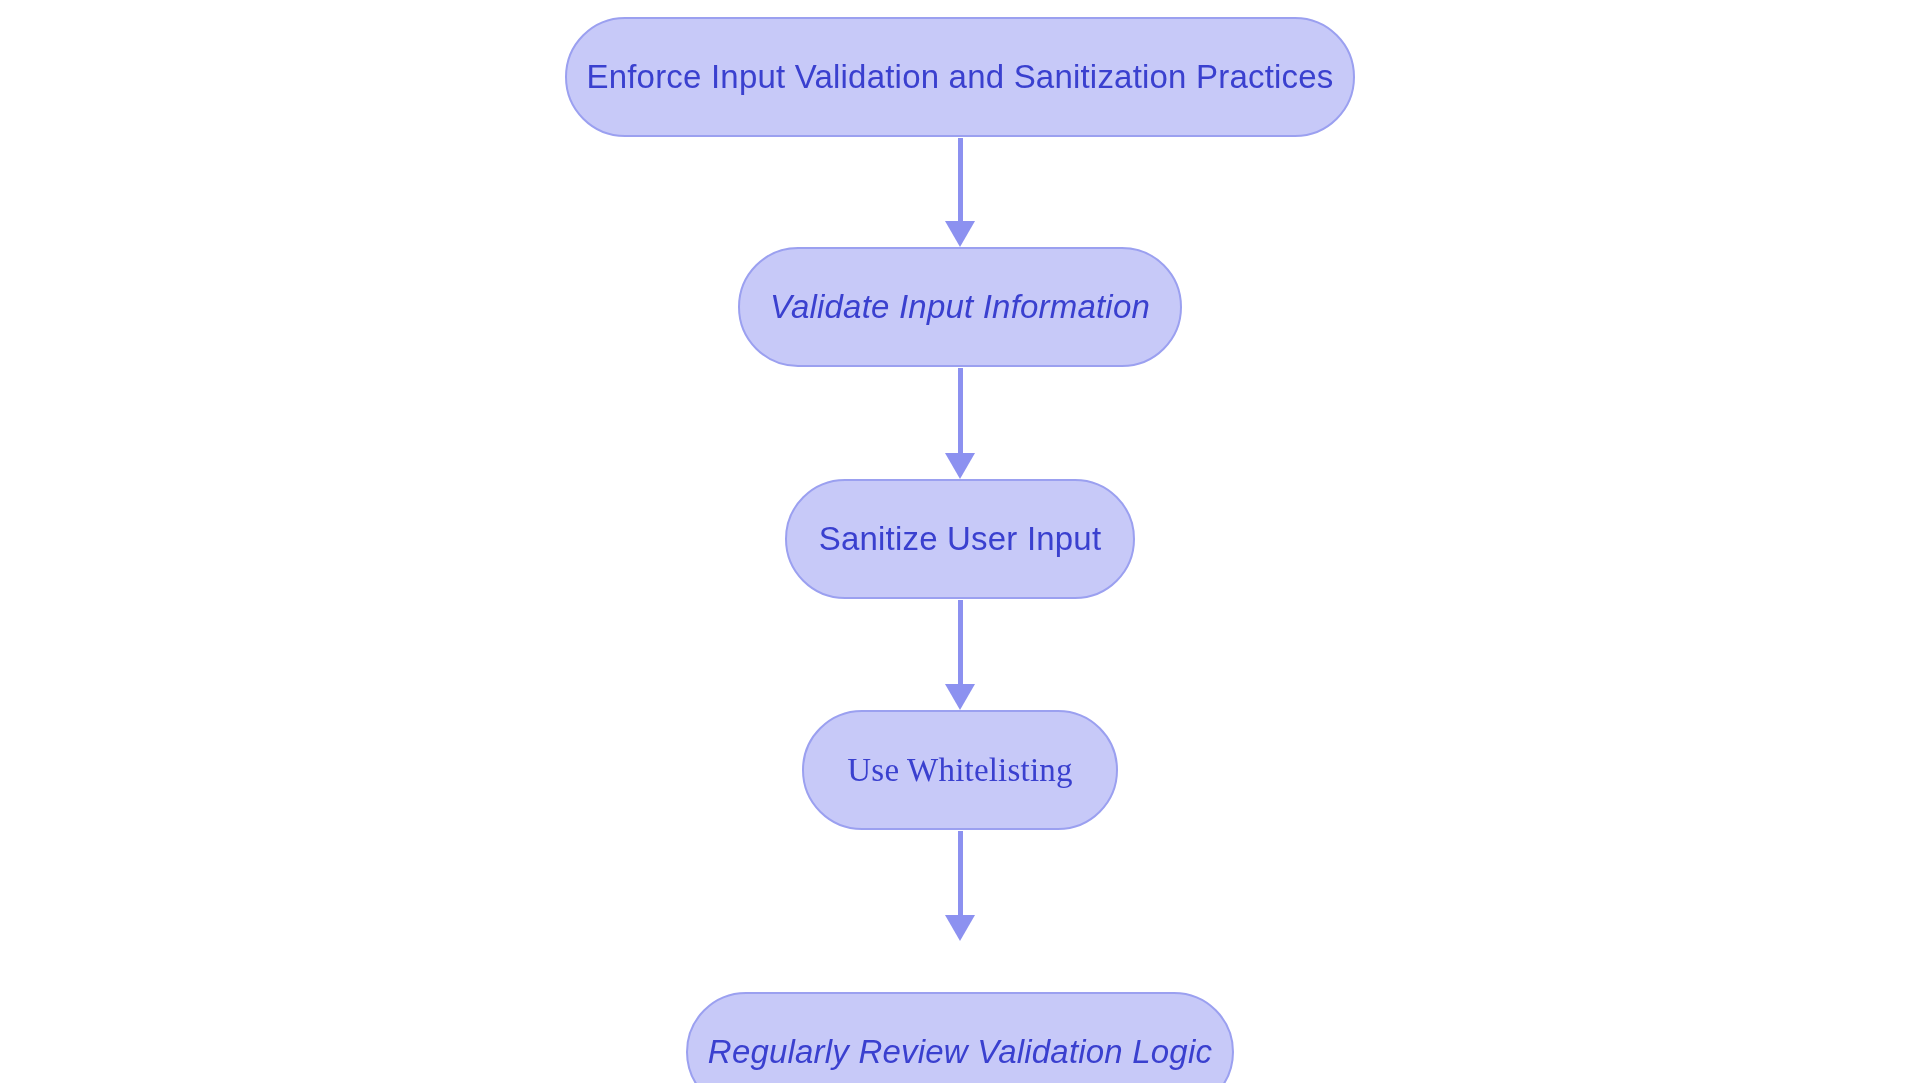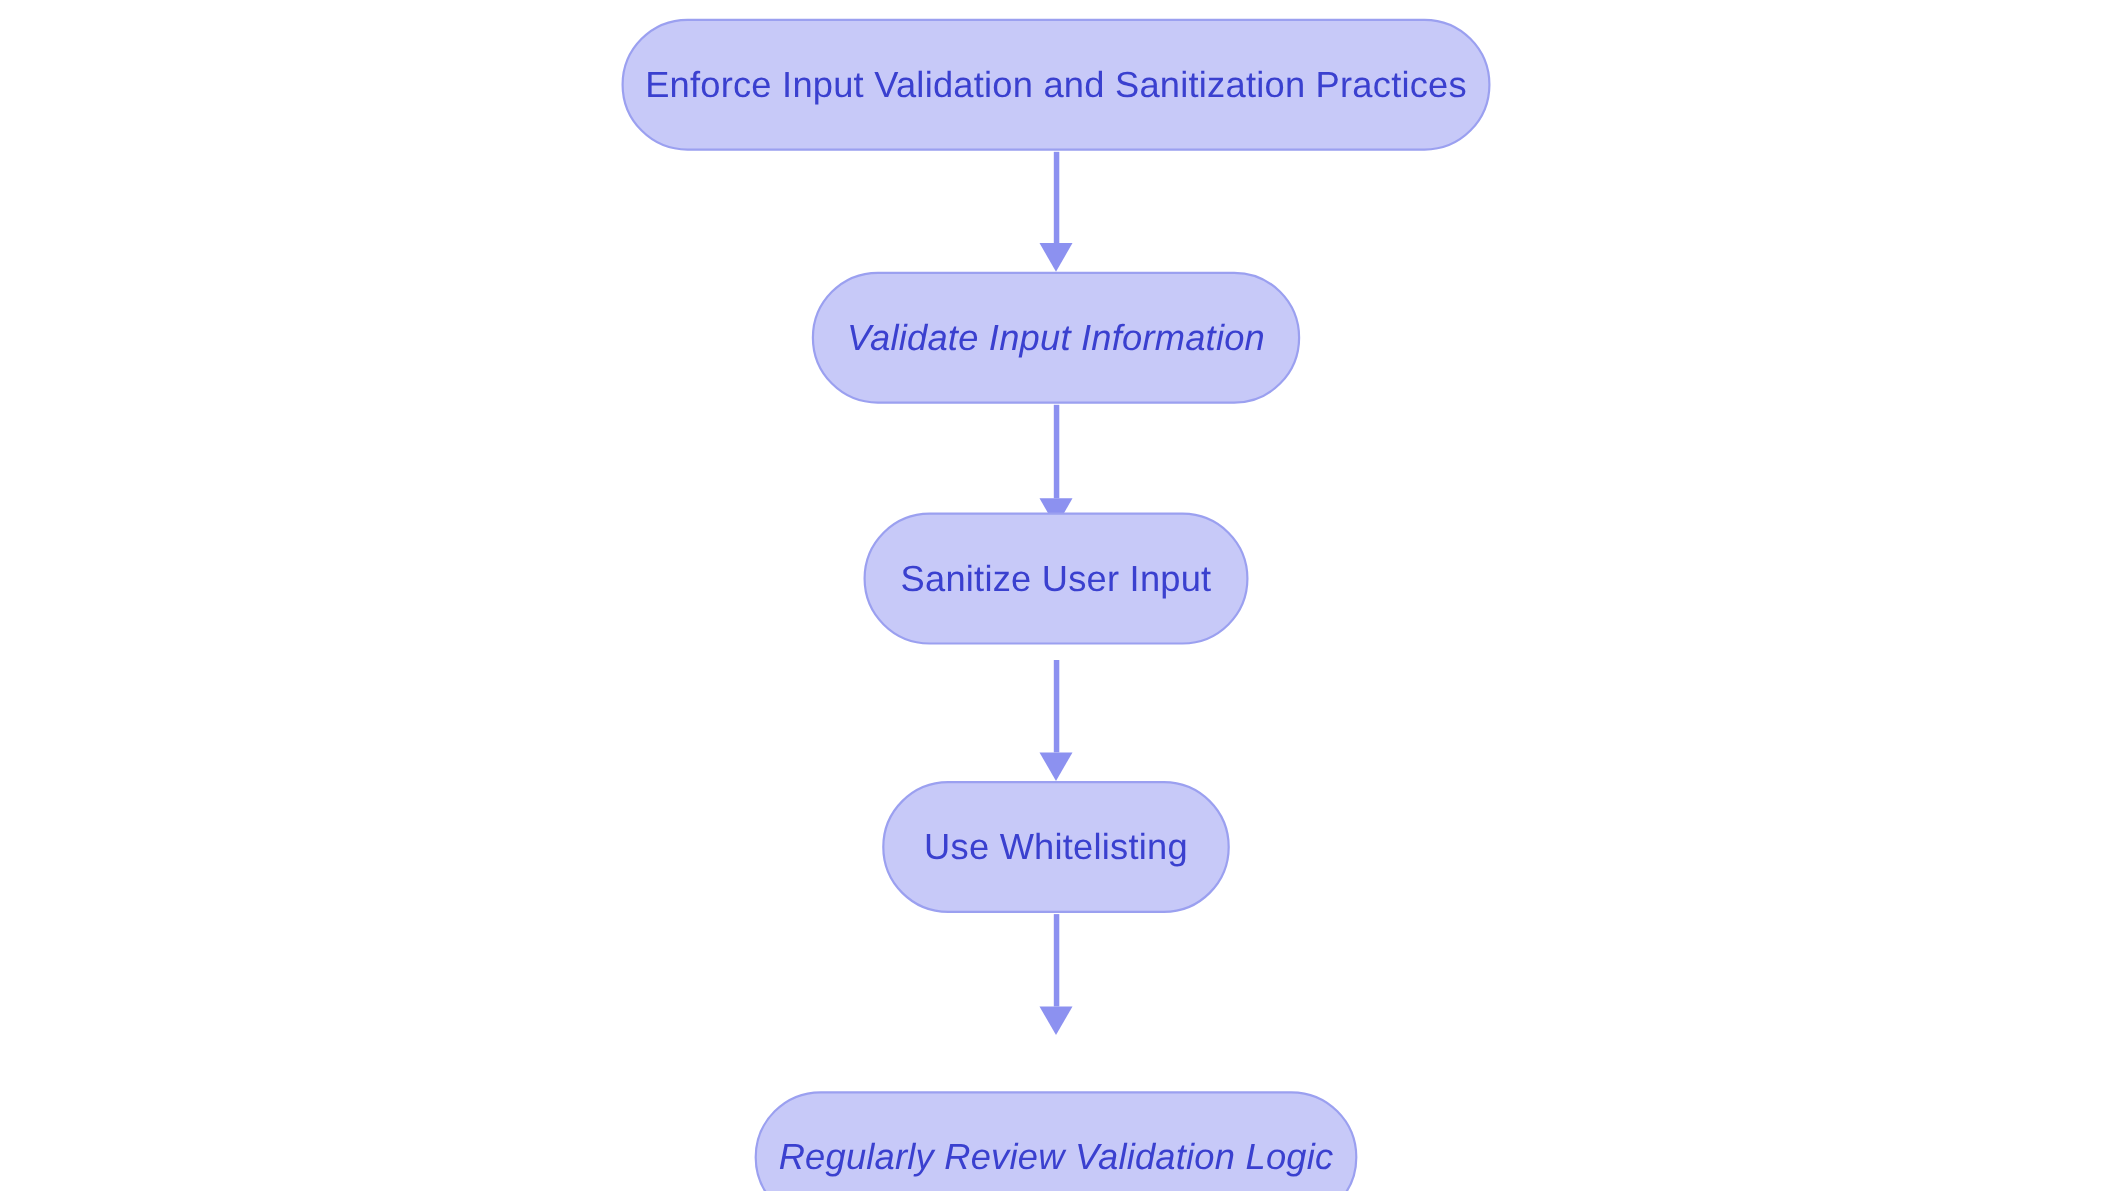--- a/index.html
+++ b/index.html
@@ -36,22 +36,22 @@
   }
   .node span {
     color: var(--text-color);
     font-size: 33px;
     font-weight: 500;
     letter-spacing: 0.2px;
     white-space: nowrap;
   }
   .node-1 { top: 17px;  width: 790px; }
   .node-2 { top: 247px; width: 444px; font-style: italic; }
-  .node-3 { top: 466px; width: 350px; }
-  .node-4 { top: 710px; width: 316px; }
+  .node-3 { top: 479px; width: 350px; }
+  .node-4 { top: 710px; width: 316px; font-family: Liberation Serif, serif; }
   .node-5 { top: 992px; width: 548px; font-style: italic; }
 
   .arrow {
     position: absolute;
     left: 50%;
     transform: translateX(-50%);
     width: 30px;
     display: flex;
     flex-direction: column;
     align-items: center;

